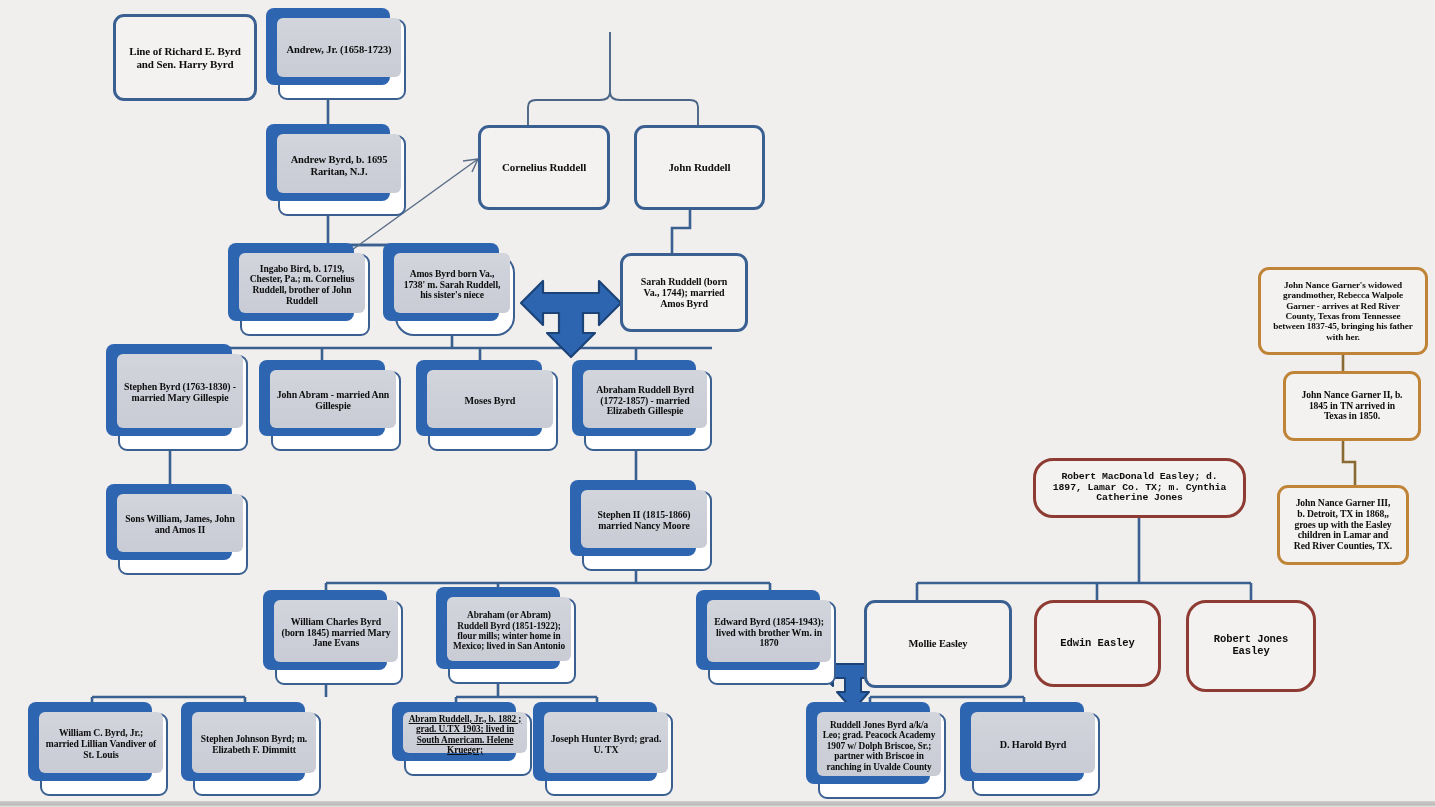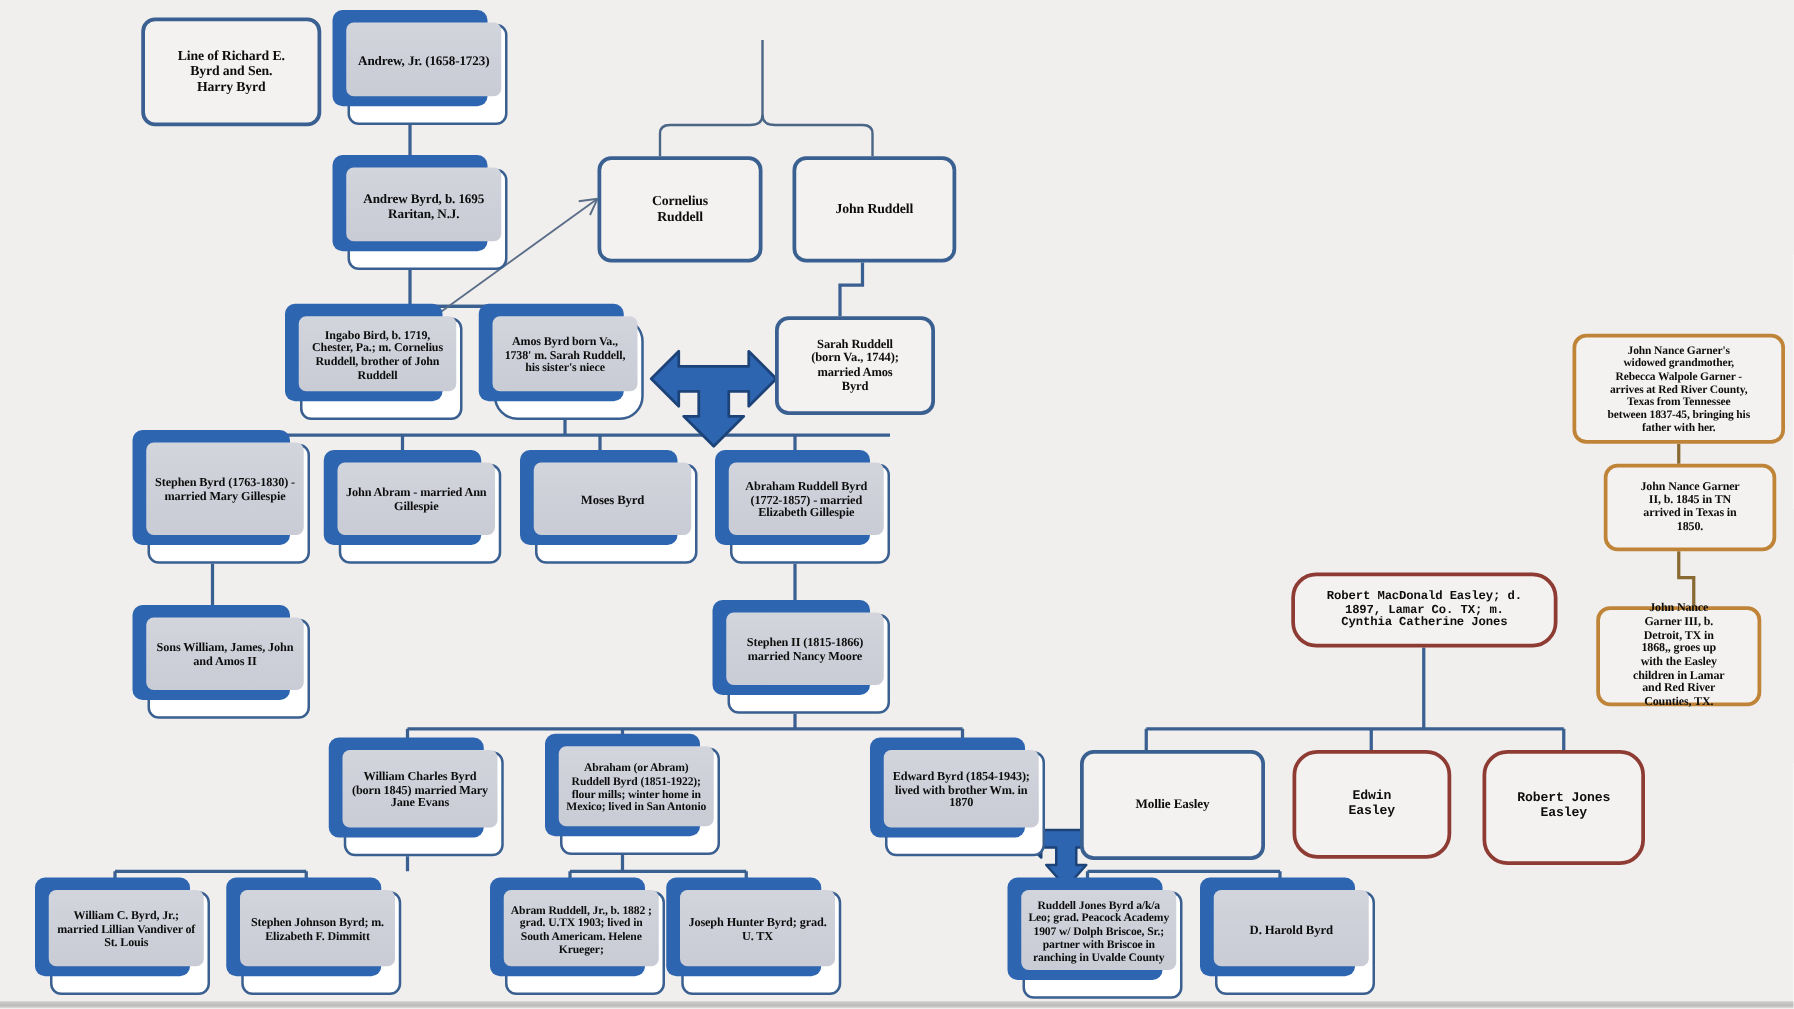--- a/index.html
+++ b/index.html
@@ -78,21 +78,21 @@
     background: #f4f2f0;
     border: 3.5px solid #bf8438;
     border-radius: 11px;
   }
   .red {
     background: #f4f2f0;
     border: 3.5px solid #8e3b34;
     border-radius: 20px;
     font-family: Liberation Mono, monospace;
   }
-  .plain .txt, .orange .txt, .red .txt { padding: 0 24px; width: 100%; }
+  .plain .txt, .orange .txt, .red .txt { padding: 0 12px; width: 100%; }
   .bottombar {
     position: absolute;
     left: 0;
     bottom: 0;
     width: 1435px;
     height: 6px;
     background: linear-gradient(180deg,#cfcdcb 0%, #bdbbb9 60%, #e8e6e4 100%);
     z-index: 9;
   }
 </style>
@@ -271,21 +271,21 @@
       <div class="node blue" style="left: 40px; top: 713px; width: 128px; height: 83px; font-size: 9.6px;">
         <div class="slab"></div>
         <div class="inner"></div>
         <div class="txt">William C. Byrd, Jr.; married Lillian Vandiver of St. Louis</div>
       </div>
       <div class="node blue" style="left: 193px; top: 713px; width: 128px; height: 83px; font-size: 9.6px;">
         <div class="slab"></div>
         <div class="inner"></div>
         <div class="txt">Stephen Johnson Byrd; m. Elizabeth F. Dimmitt</div>
       </div>
-      <div class="node blue" style="left: 404px; top: 713px; width: 128px; height: 83px; font-size: 9.3px;">
+      <div class="node blue" style="left: 404px; top: 713px; width: 128px; height: 63px; font-size: 9.3px; text-decoration: underline;">
         <div class="slab"></div>
         <div class="inner"></div>
         <div class="txt">Abram Ruddell, Jr., b. 1882 ; grad. U.TX 1903; lived in South Americam. Helene Krueger;</div>
       </div>
       <div class="node blue" style="left: 545px; top: 713px; width: 128px; height: 83px; font-size: 9.8px;">
         <div class="slab"></div>
         <div class="inner"></div>
         <div class="txt">Joseph Hunter Byrd; grad. U. TX</div>
       </div>
       <div class="node blue" style="left: 818px; top: 713px; width: 128px; height: 86px; font-size: 9.3px;">

